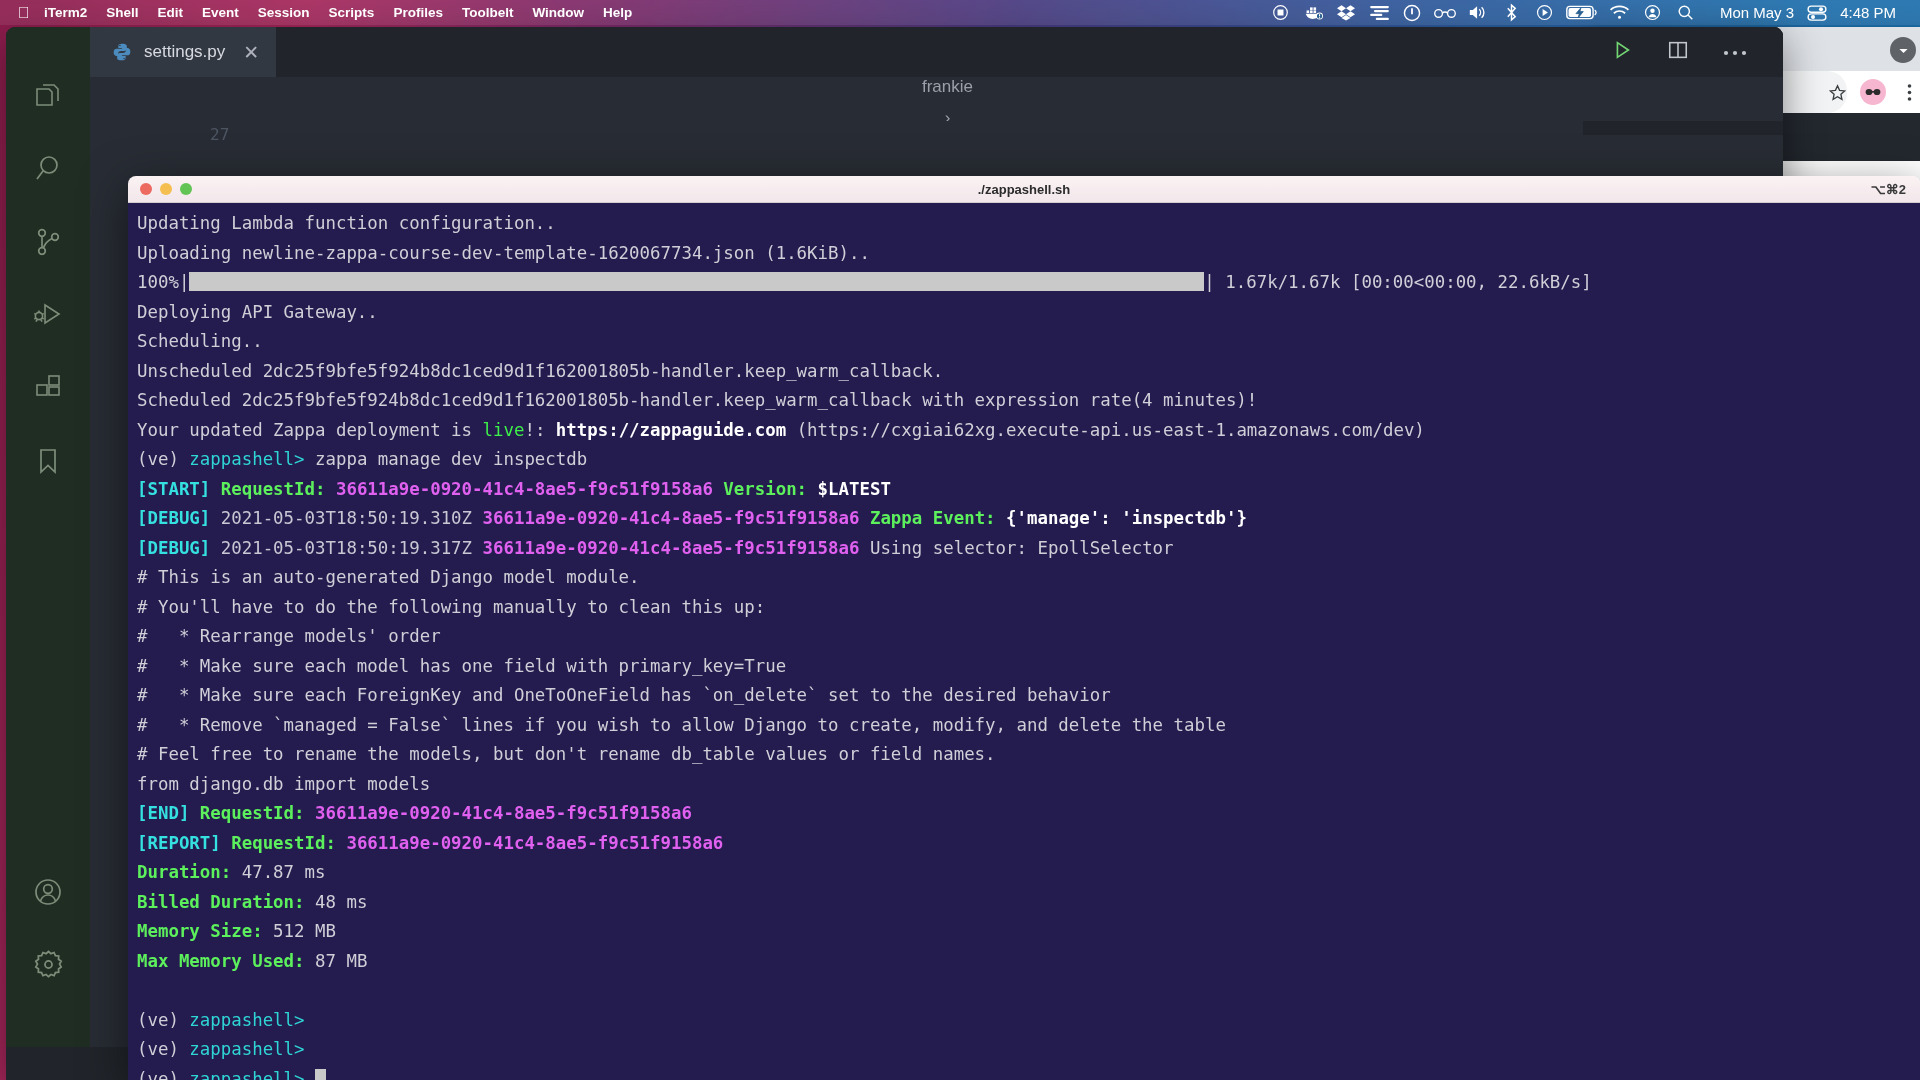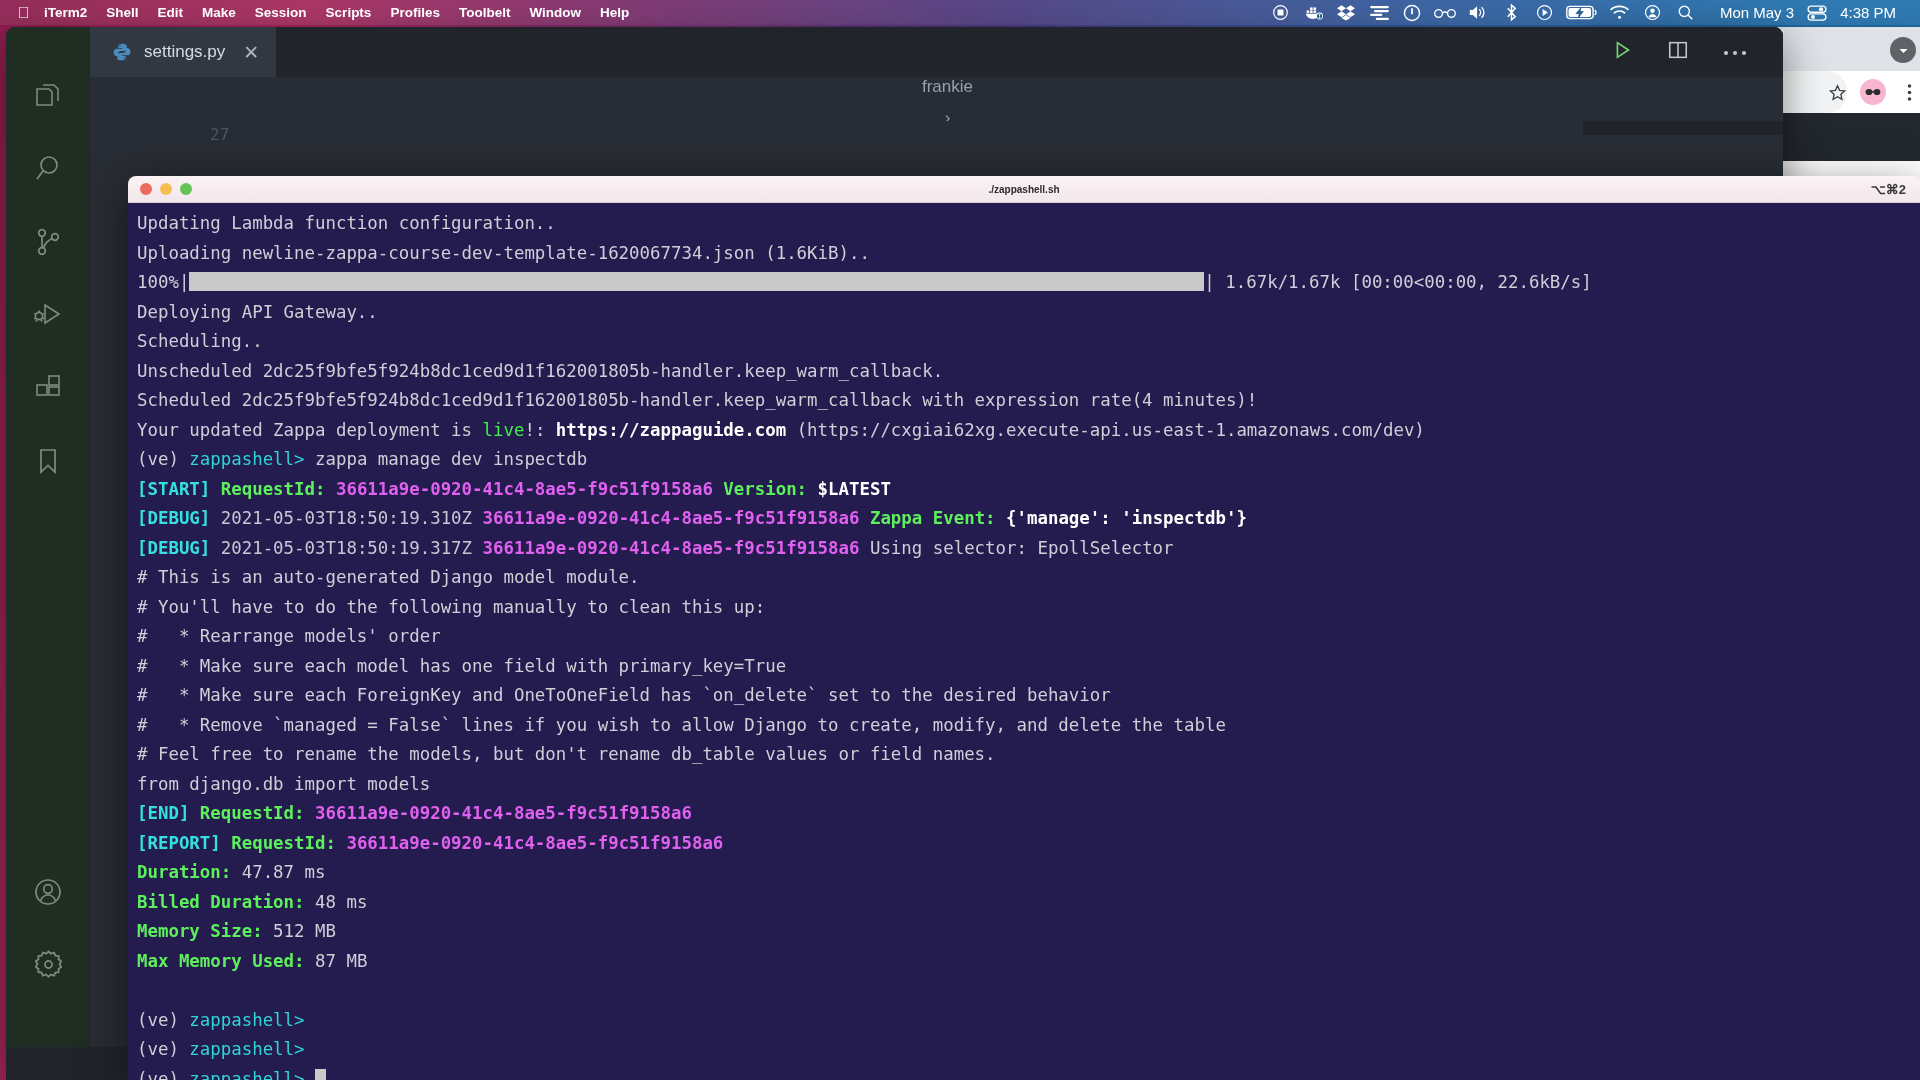--- a/index.html
+++ b/index.html
@@ -125,21 +125,21 @@
     border-bottom:1px solid #d8ccd0;
     display:flex; align-items:center; position:relative;
   }
   #it-titlebar .traffic{ display:flex; gap:8px; margin-left:12px; }
   #it-titlebar .t{ width:12px; height:12px; border-radius:50%; }
   #it-titlebar .t.r{ background:#ec6a5f; }
   #it-titlebar .t.y{ background:#f4bf50; }
   #it-titlebar .t.g{ background:#61c454; }
   #it-title{
     position:absolute; left:0; right:0; text-align:center;
-    font-size:10px; color:#2b2b2b; font-weight:bold;
+    font-size:13px; color:#2b2b2b; font-weight:bold;
     font-family:"Liberation Sans", sans-serif;
   }
   #it-shortcut{
     position:absolute; right:14px; font-size:13px; color:#3a3a3a; font-weight:bold;
   }
   #it-screen{
     height:877px; background:#241b4e; padding:6px 0 0 9px;
     font-family:"DejaVu Sans Mono", monospace;
     font-size:17.4px; line-height:29.5px;
     color:#d8d8e0; white-space:pre; overflow:hidden;
@@ -351,21 +351,21 @@
       <span id="it-shortcut">⌥⌘2</span>
     </div>
     <div id="it-screen"><div class="ln"><span class="c-grey">Updating Lambda function configuration..</span></div><div class="ln"><span class="c-grey">Uploading newline-zappa-course-dev-template-1620067734.json (1.6KiB)..</span></div><div class="ln"><span class="c-grey">100%|</span><span class="pbar"></span><span class="c-grey">| 1.67k/1.67k [00:00&lt;00:00, 22.6kB/s]</span></div><div class="ln"><span class="c-grey">Deploying API Gateway..</span></div><div class="ln"><span class="c-grey">Scheduling..</span></div><div class="ln"><span class="c-grey">Unscheduled 2dc25f9bfe5f924b8dc1ced9d1f162001805b-handler.keep_warm_callback.</span></div><div class="ln"><span class="c-grey">Scheduled 2dc25f9bfe5f924b8dc1ced9d1f162001805b-handler.keep_warm_callback with expression rate(4 minutes)!</span></div><div class="ln"><span class="c-grey">Your updated Zappa deployment is </span><span class="c-green">live</span><span class="c-grey">!: </span><span class="c-white">https://zappaguide.com</span><span class="c-grey"> (https://cxgiai62xg.execute-api.us-east-1.amazonaws.com/dev)</span></div><div class="ln"><span class="c-grey">(ve) </span><span class="c-cyan">zappashell&gt;</span><span class="c-grey"> zappa manage dev inspectdb</span></div><div class="ln"><span class="c-bcyan">[START]</span><span class="c-bgreen"> RequestId: </span><span class="c-bmag">36611a9e-0920-41c4-8ae5-f9c51f9158a6</span><span class="c-bgreen"> Version: </span><span class="c-white">$LATEST</span></div><div class="ln"><span class="c-bcyan">[DEBUG]</span><span class="c-dim"> 2021-05-03T18:50:19.310Z </span><span class="c-bmag">36611a9e-0920-41c4-8ae5-f9c51f9158a6</span><span class="c-bgreen"> Zappa</span><span class="c-bgreen"> Event: </span><span class="c-white">{'manage': 'inspectdb'}</span></div><div class="ln"><span class="c-bcyan">[DEBUG]</span><span class="c-dim"> 2021-05-03T18:50:19.317Z </span><span class="c-bmag">36611a9e-0920-41c4-8ae5-f9c51f9158a6</span><span class="c-grey"> Using selector: EpollSelector</span></div><div class="ln"><span class="c-grey"># This is an auto-generated Django model module.</span></div><div class="ln"><span class="c-grey"># You'll have to do the following manually to clean this up:</span></div><div class="ln"><span class="c-grey">#   * Rearrange models' order</span></div><div class="ln"><span class="c-grey">#   * Make sure each model has one field with primary_key=True</span></div><div class="ln"><span class="c-grey">#   * Make sure each ForeignKey and OneToOneField has `on_delete` set to the desired behavior</span></div><div class="ln"><span class="c-grey">#   * Remove `managed = False` lines if you wish to allow Django to create, modify, and delete the table</span></div><div class="ln"><span class="c-grey"># Feel free to rename the models, but don't rename db_table values or field names.</span></div><div class="ln"><span class="c-grey">from django.db import models</span></div><div class="ln"><span class="c-bcyan">[END]</span><span class="c-bgreen"> RequestId: </span><span class="c-bmag">36611a9e-0920-41c4-8ae5-f9c51f9158a6</span></div><div class="ln"><span class="c-bcyan">[REPORT]</span><span class="c-bgreen"> RequestId: </span><span class="c-bmag">36611a9e-0920-41c4-8ae5-f9c51f9158a6</span></div><div class="ln"><span class="c-bgreen">Duration:</span><span class="c-grey"> 47.87 ms</span></div><div class="ln"><span class="c-bgreen">Billed Duration:</span><span class="c-grey"> 48 ms</span></div><div class="ln"><span class="c-bgreen">Memory Size:</span><span class="c-grey"> 512 MB</span></div><div class="ln"><span class="c-bgreen">Max Memory Used:</span><span class="c-grey"> 87 MB</span></div><div class="ln"><span class="c-grey"></span></div><div class="ln"><span class="c-grey">(ve) </span><span class="c-cyan">zappashell&gt;</span></div><div class="ln"><span class="c-grey">(ve) </span><span class="c-cyan">zappashell&gt;</span></div><div class="ln"><span class="c-grey">(ve) </span><span class="c-cyan">zappashell&gt;</span><span class="c-grey"> </span><span class="cursor"></span></div></div>
   </div>
 
   <div id="menubar">
     <span class="apple"></span>
     <span class="mi first">iTerm2</span>
     <span class="mi">Shell</span>
     <span class="mi">Edit</span>
-    <span class="mi">Make</span>
+    <span class="mi">Event</span>
     <span class="mi">Session</span>
     <span class="mi">Scripts</span>
     <span class="mi">Profiles</span>
     <span class="mi">Toolbelt</span>
     <span class="mi">Window</span>
     <span class="mi">Help</span>
     <span class="spacer"></span>
 
     <div class="status">
       <span class="si">
@@ -467,16 +467,16 @@
     </div>
     <span class="clock">Mon May 3</span>
     <span class="si" style="width:30px">
       <svg width="20" height="16" viewBox="0 0 22 18" fill="none" stroke="#fff" stroke-width="1.5">
         <rect x="1" y="1.2" width="20" height="7" rx="3.5"></rect>
           <circle cx="15.5" cy="4.7" r="2.3" fill="#fff" stroke="none"></circle>
         <rect x="1" y="10" width="20" height="7" rx="3.5"></rect>
           <circle cx="6.5" cy="13.5" r="2.3" fill="#fff" stroke="none"></circle>
       </svg>
     </span>
-    <span class="clock" style="margin-right:16px">4:38 PM</span>
+    <span class="clock" style="margin-right:16px">4:48 PM</span>
   </div>
 
 </div>
 
 </body></html>

